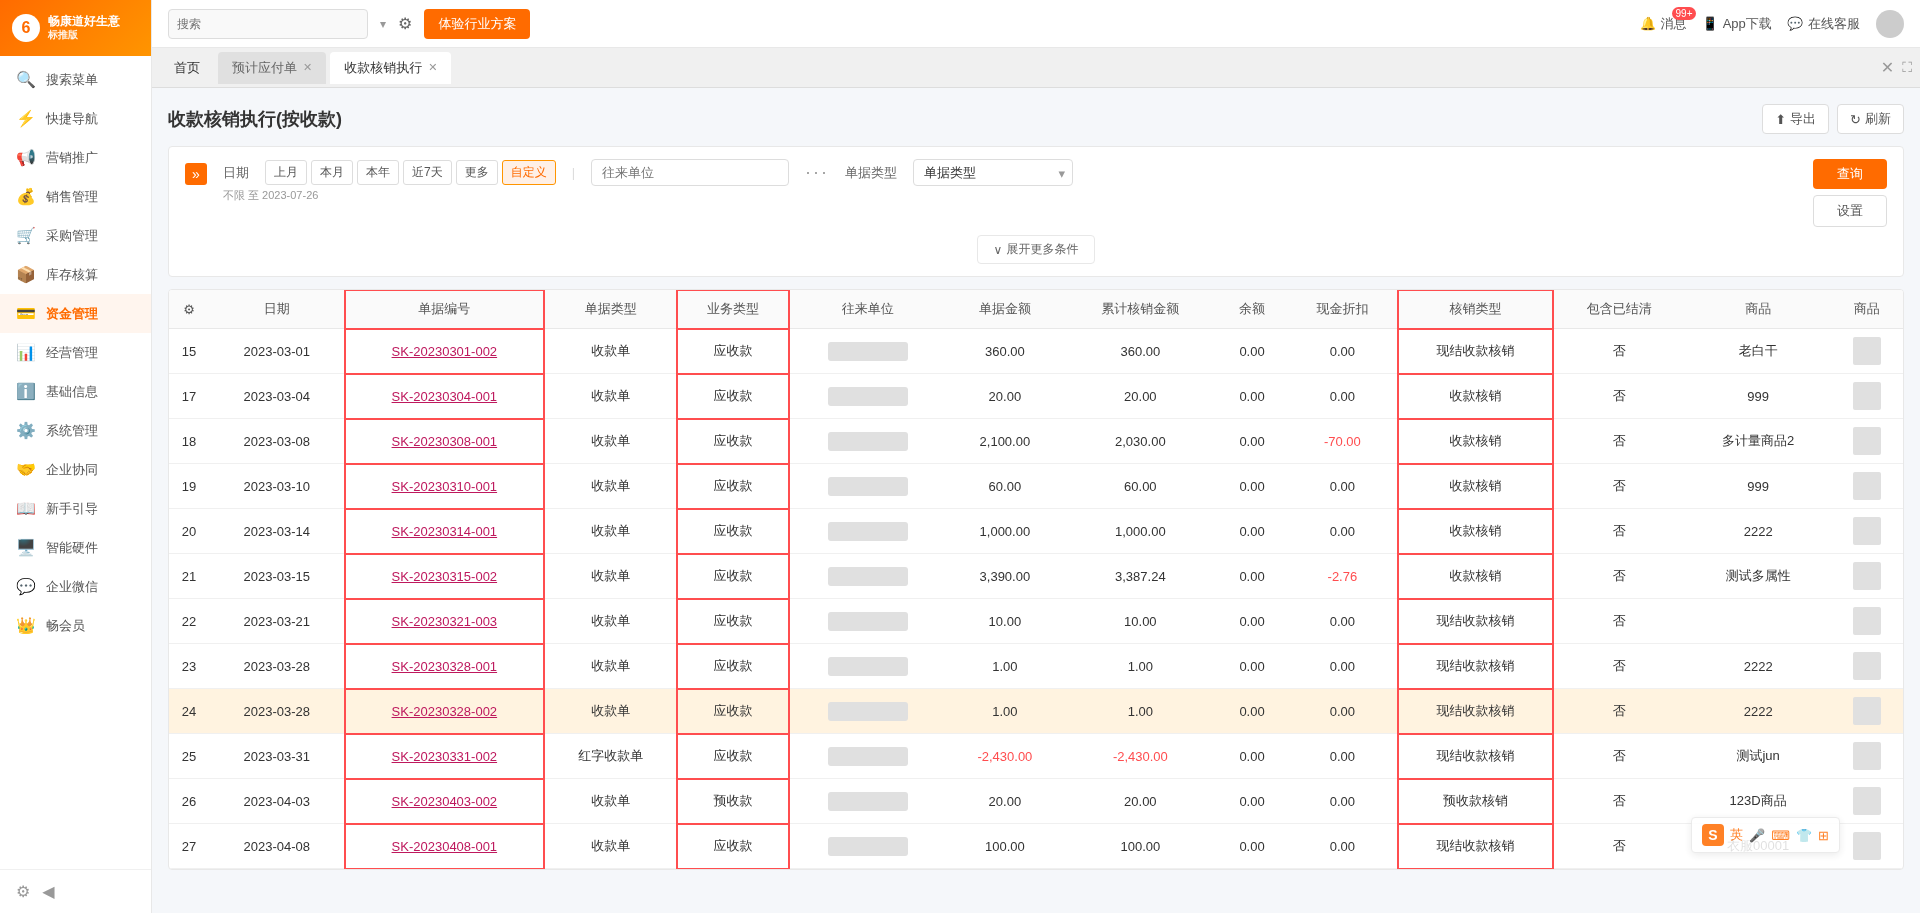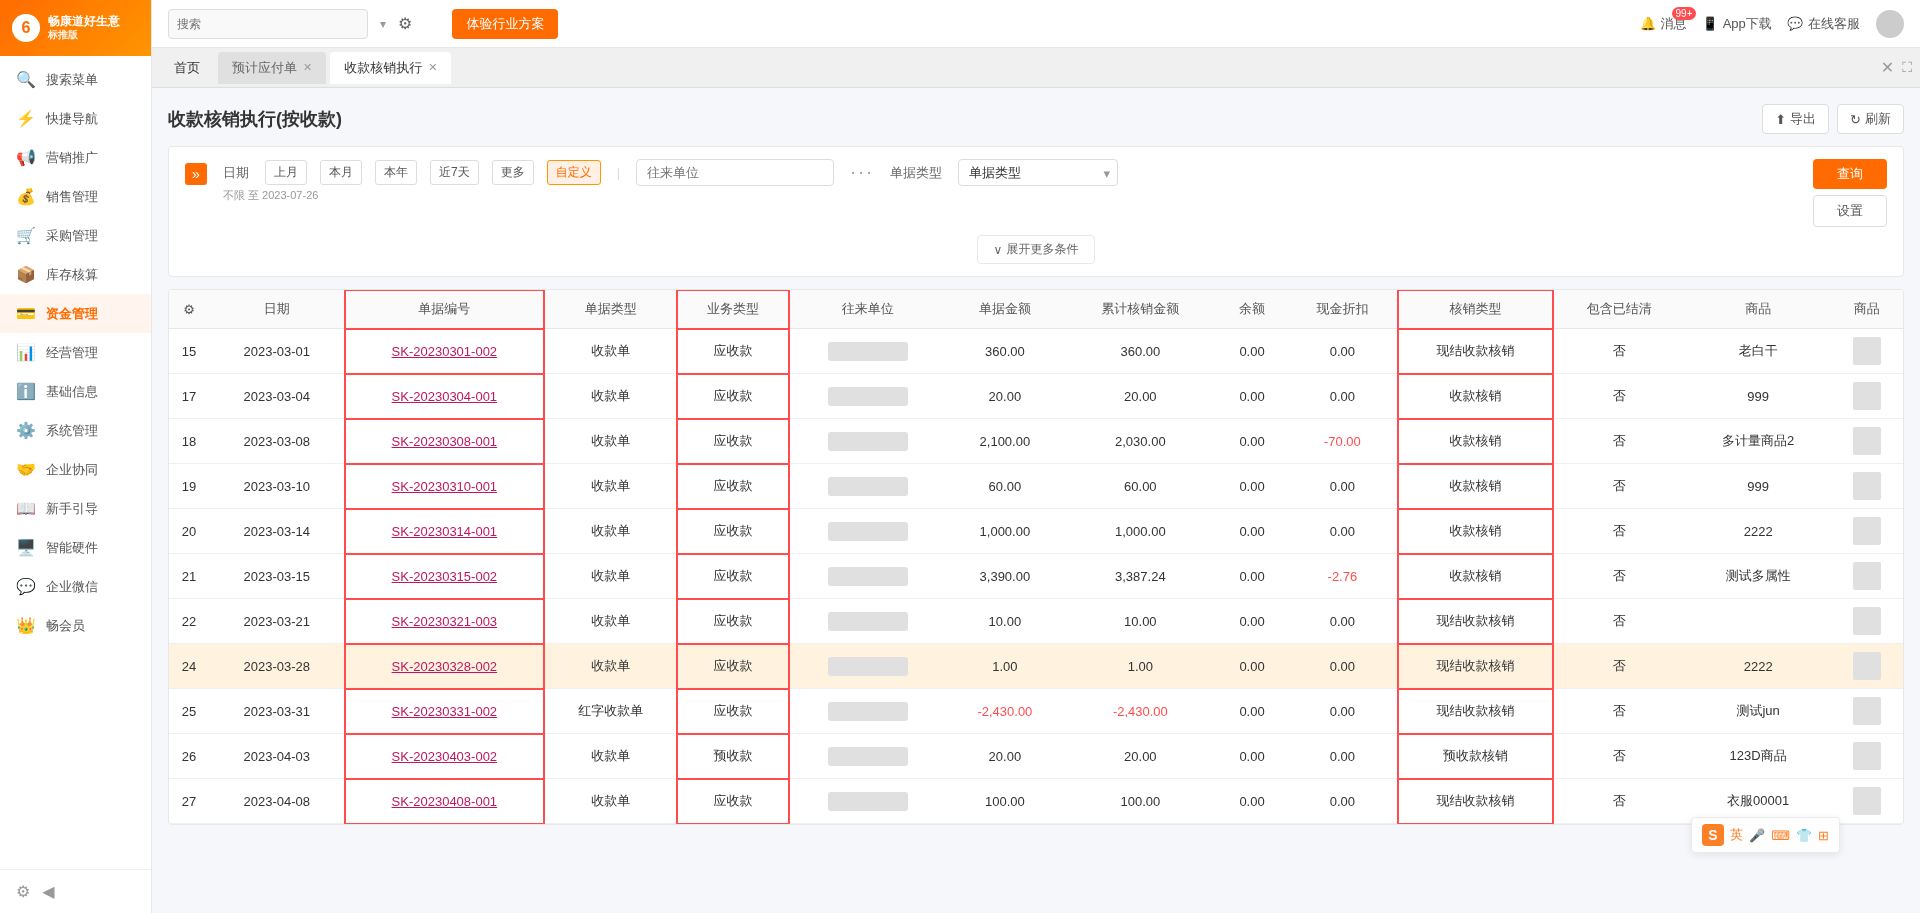--- a/index.html
+++ b/index.html
@@ -83,21 +83,20 @@
     .topbar-arrow { color: #999; cursor: pointer; font-size: 12px; }
     .topbar-gear { color: #666; cursor: pointer; font-size: 16px; }
     .topbar-btn-orange {
       background: #ff6b00;
       color: #fff;
       border: none;
       border-radius: 4px;
       padding: 6px 14px;
       font-size: 13px;
       cursor: pointer;
-      margin-left: 28px;
     }
     .topbar-right {
       margin-left: auto;
       display: flex;
       align-items: center;
       gap: 16px;
       color: #555;
       font-size: 13px;
     }
     .topbar-right .notif {
@@ -178,21 +177,21 @@
 
     
     .filter-bar {
       background: #fff;
       border-radius: 4px;
       padding: 12px 16px;
       margin-bottom: 12px;
       border: 1px solid #e8e8e8;
     }
     .filter-label { color: #666; font-size: 13px; white-space: nowrap; }
-    .filter-date-btns { display: flex; gap: 13px; align-items: center; }
+    .filter-date-btns { display: flex; gap: 4px; align-items: center; }
     .filter-date-btn {
       padding: 3px 8px;
       border: 1px solid #ddd;
       border-radius: 3px;
       background: #fff;
       color: #555;
       font-size: 12px;
       cursor: pointer;
     }
     .filter-date-btn.custom {
@@ -670,20 +669,36 @@
       <td><span style="background:#e0e0e0; border-radius:3px; padding:2px 20px; display:inline-block; min-width:80px;">&nbsp;</span></td>
       <td class="">10.00</td>
       <td class="">10.00</td>
       <td>0.00</td>
       <td class="">0.00</td>
       <td style="outline:2px solid #ff4d4f; outline-offset:-1px;">现结收款核销</td>
       <td>否</td>
       <td></td>
       <td><span style="background:#e0e0e0; width:28px; height:28px; display:inline-block; border-radius:2px; vertical-align:middle;">&nbsp;</span></td>
     </tr>
+            <tr>
+      <td>23</td>
+      <td>2023-03-28</td>
+      <td style="outline:2px solid #ff4d4f; outline-offset:-1px;"><a class="link-text">SK-20230328-001</a></td>
+      <td>收款单</td>
+      <td style="outline:2px solid #ff4d4f; outline-offset:-1px;">应收款</td>
+      <td><span style="background:#e0e0e0; border-radius:3px; padding:2px 20px; display:inline-block; min-width:80px;">&nbsp;</span></td>
+      <td class="">1.00</td>
+      <td class="">1.00</td>
+      <td>0.00</td>
+      <td class="">0.00</td>
+      <td style="outline:2px solid #ff4d4f; outline-offset:-1px;">现结收款核销</td>
+      <td>否</td>
+      <td>2222</td>
+      <td><span style="background:#e0e0e0; width:28px; height:28px; display:inline-block; border-radius:2px; vertical-align:middle;">&nbsp;</span></td>
+    </tr>
             <tr class="highlighted">
       <td>24</td>
       <td>2023-03-28</td>
       <td style="outline:2px solid #ff4d4f; outline-offset:-1px;"><a class="link-text">SK-20230328-002</a></td>
       <td>收款单</td>
       <td style="outline:2px solid #ff4d4f; outline-offset:-1px;">应收款</td>
       <td><span style="background:#e0e0e0; border-radius:3px; padding:2px 20px; display:inline-block; min-width:80px;">&nbsp;</span></td>
       <td class="">1.00</td>
       <td class="">1.00</td>
       <td>0.00</td>

